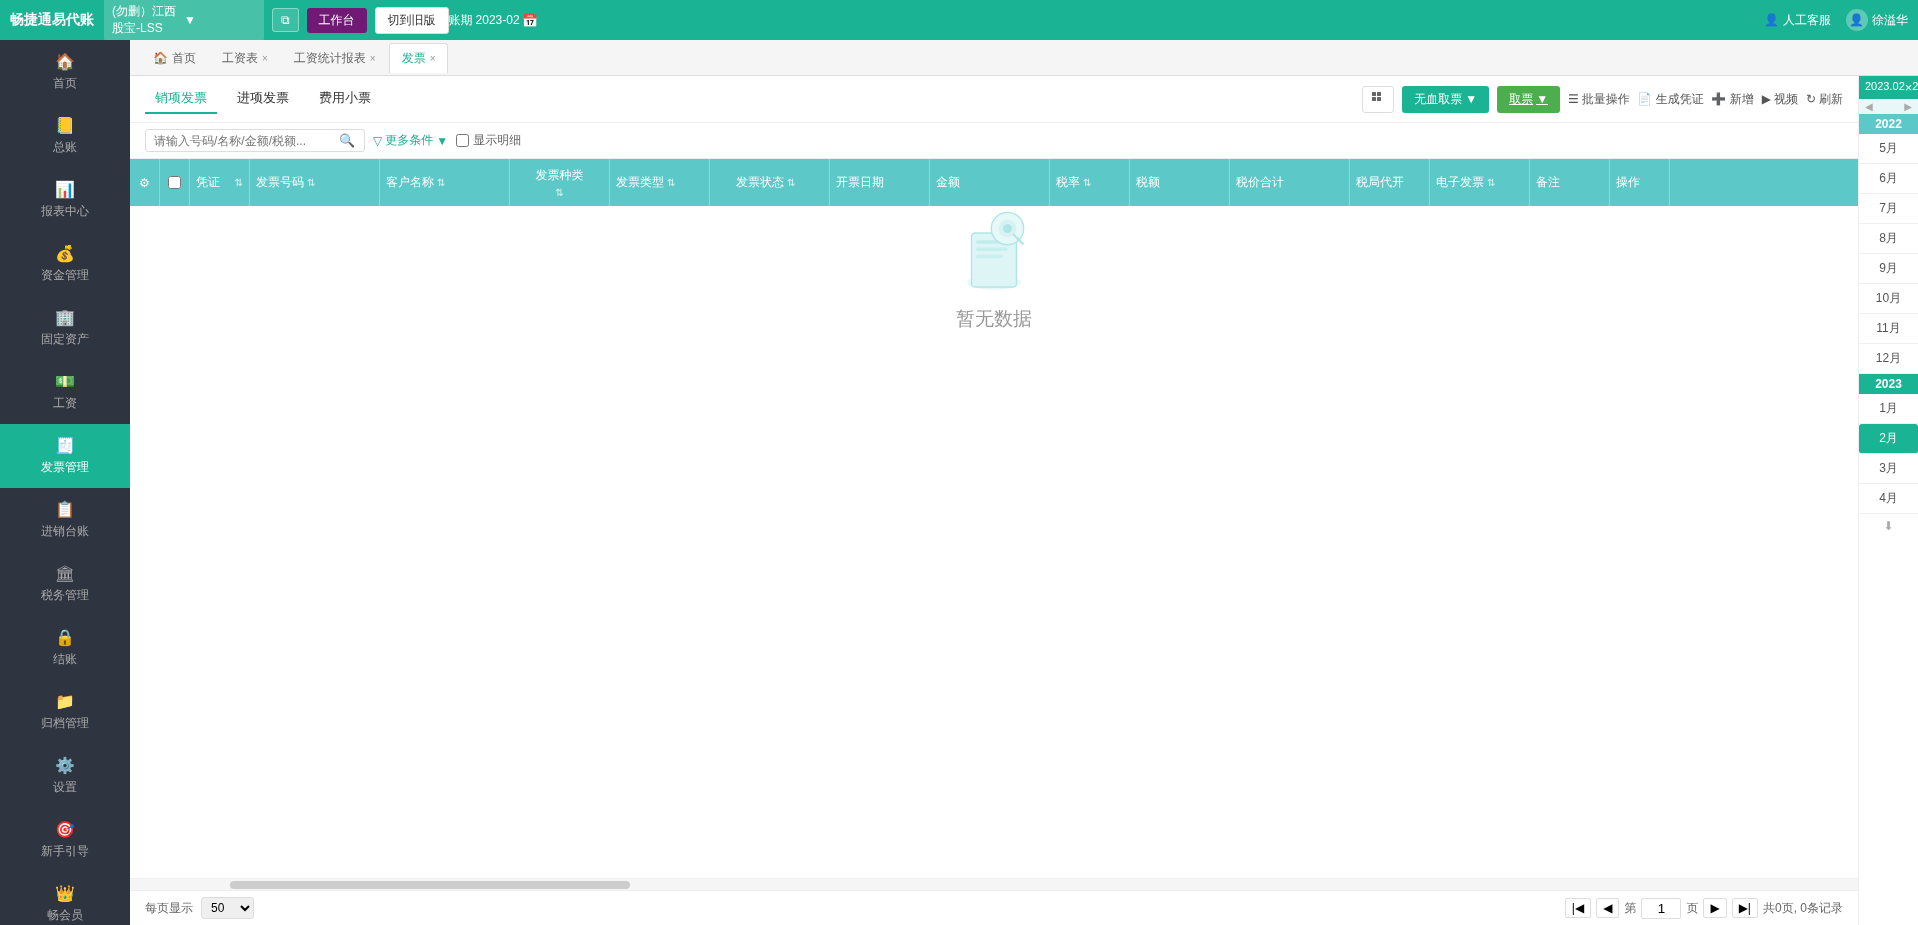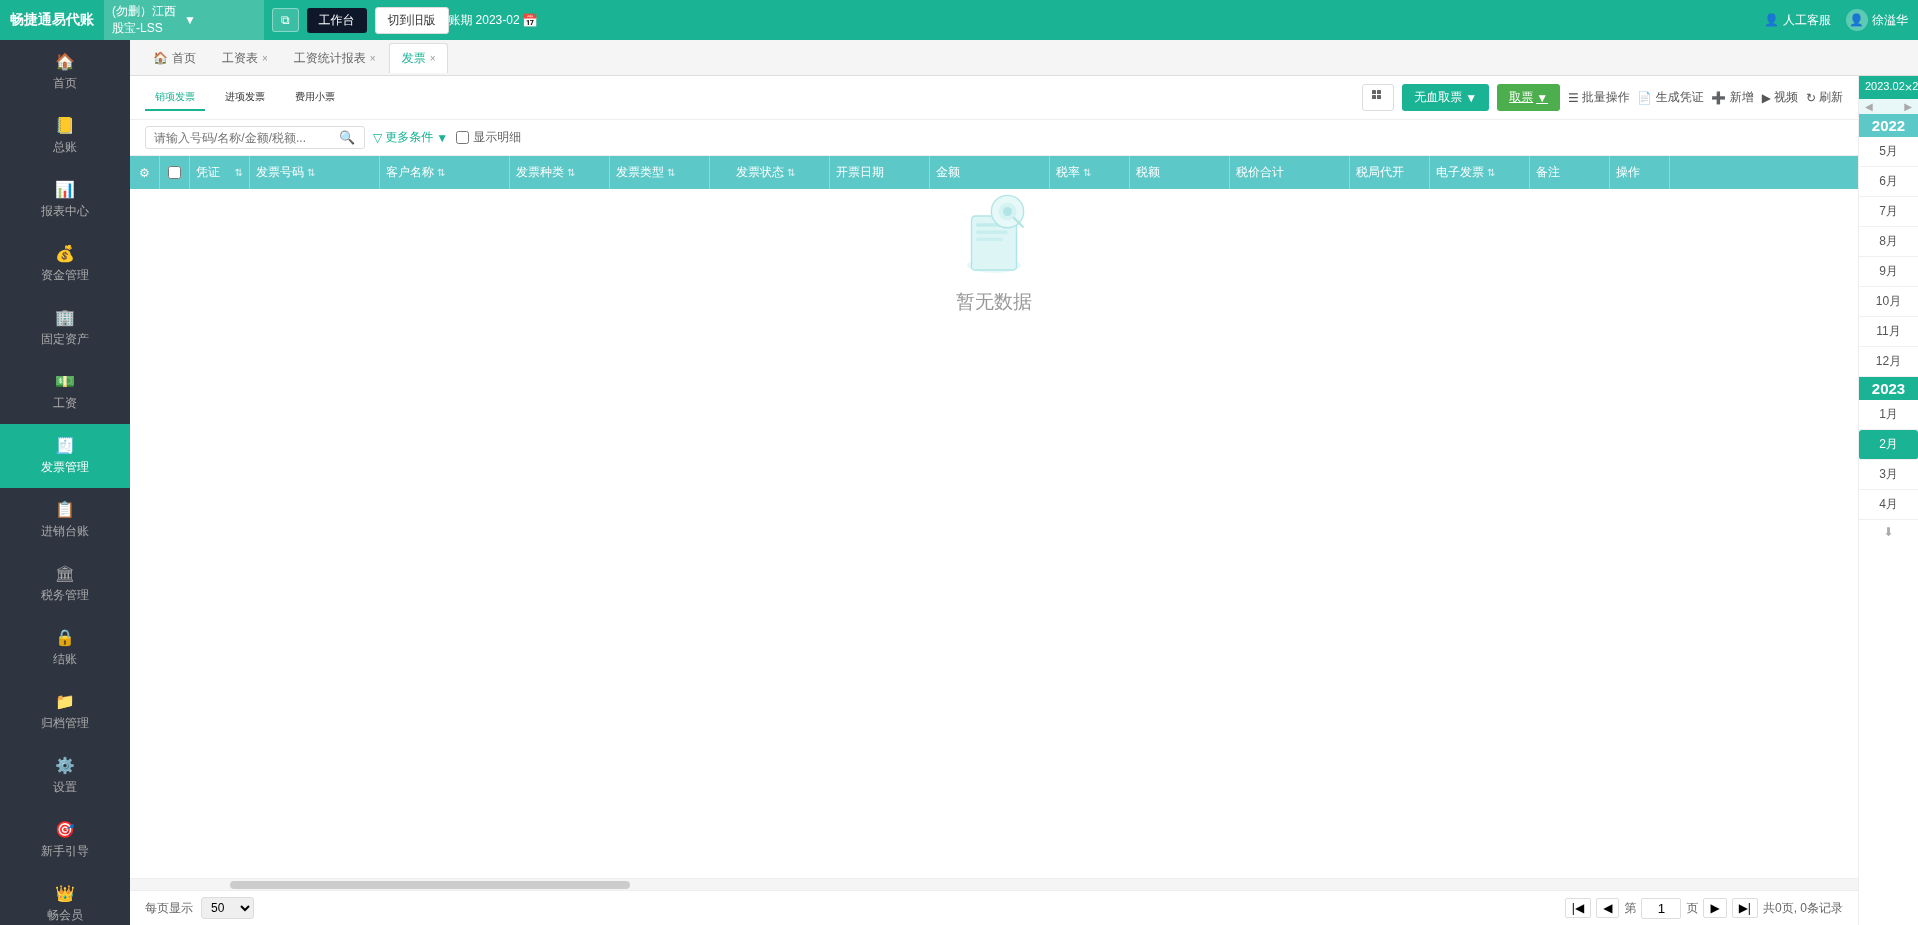--- a/index.html
+++ b/index.html
@@ -14,38 +14,38 @@
     .tab-bar { height: 36px; background: #f5f5f5; border-bottom: 1px solid #ddd; display: flex; align-items: center; padding: 0 10px; flex-shrink: 0; }
     .page-content { flex: 1; display: flex; overflow: hidden; position: relative; }
     .main-content { flex: 1; display: flex; flex-direction: column; overflow: hidden; background: #fff; }
 
     
     .logo-area { display: flex; align-items: center; margin-right: 10px; }
     .logo-text { color: #fff; font-size: 14px; font-weight: bold; white-space: nowrap; }
     .company-selector { background: rgba(255,255,255,0.2); border: none; color: #fff; padding: 4px 8px; border-radius: 3px; font-size: 12px; display: flex; align-items: center; cursor: pointer; min-width: 160px; }
     .company-selector span { flex: 1; }
     .top-btn { margin-left: 8px; padding: 4px 12px; border-radius: 3px; border: none; cursor: pointer; font-size: 12px; }
-    .btn-work { background: #0f172a; color: #fff; }
+    .btn-work { background: #701a75; color: #fff; }
     .btn-switch { background: #fff; color: #333; border: 1px solid #ddd; }
     .top-right { margin-left: auto; display: flex; align-items: center; gap: 15px; color: #fff; font-size: 12px; }
     .top-right-item { display: flex; align-items: center; gap: 4px; cursor: pointer; }
 
     
     .sidebar-item { display: flex; flex-direction: column; align-items: center; justify-content: center; padding: 12px 5px; cursor: pointer; color: #aaa; font-size: 12px; gap: 4px; }
     .sidebar-item.active { background: #1ab394; color: #fff; }
     .sidebar-icon { font-size: 16px; }
 
     
     .tab-item { display: flex; align-items: center; padding: 6px 12px; border-radius: 3px 3px 0 0; font-size: 12px; cursor: pointer; color: #666; border: 1px solid transparent; border-bottom: none; gap: 4px; }
     .tab-item.active { background: #fff; color: #1ab394; border-color: #ddd; }
     .tab-close { font-size: 10px; color: #999; cursor: pointer; }
 
     
     .toolbar-area { padding: 8px 15px; border-bottom: 1px solid #eee; display: flex; align-items: center; gap: 10px; flex-shrink: 0; }
-    .sub-tab { padding: 5px 10px; cursor: pointer; font-size: 10px; color: #333; border-bottom: 2px solid transparent; }
+    .sub-tab { padding: 5px 10px; cursor: pointer; font-size: 13px; color: #333; border-bottom: 2px solid transparent; }
     .sub-tab.active { color: #1ab394; border-bottom: 2px solid #1ab394; }
 
     
     .action-bar { padding: 6px 15px; border-bottom: 1px solid #eee; display: flex; align-items: center; gap: 8px; flex-shrink: 0; }
     .search-box { display: flex; align-items: center; border: 1px solid #ddd; border-radius: 3px; padding: 3px 8px; width: 220px; }
     .search-box input { border: none; outline: none; font-size: 12px; width: 100%; color: #999; }
     .search-icon { color: #aaa; font-size: 13px; }
     .filter-btn { display: flex; align-items: center; gap: 3px; color: #1ab394; font-size: 12px; cursor: pointer; }
     .checkbox-label { display: flex; align-items: center; gap: 4px; font-size: 12px; color: #666; cursor: pointer; }
 
@@ -56,21 +56,21 @@
     .btn-text { background: none; border: none; color: #555; font-size: 12px; cursor: pointer; display: flex; align-items: center; gap: 3px; }
 
     
     .table-header { display: flex; background: #5cc8c8; color: #fff; font-size: 12px; flex-shrink: 0; }
     .table-header .th { padding: 8px 6px; display: flex; align-items: center; gap: 3px; border-right: 1px solid rgba(255,255,255,0.3); white-space: nowrap; }
     .th-checkbox { width: 30px; justify-content: center; }
     .th-settings { width: 30px; justify-content: center; }
     .th-cert { width: 60px; justify-content: space-between; }
     .th-num { width: 130px; }
     .th-customer { width: 130px; }
-    .th-type { width: 100px; }
+    .th-type { width: 100px; flex-direction: column; }
     .th-kind { width: 100px; }
     .th-status { width: 100px; margin-left: 20px; }
     .th-date { width: 100px; }
     .th-amount { width: 120px; }
     .th-rate { width: 80px; }
     .th-tax { width: 100px; }
     .th-total { width: 120px; }
     .th-taxcode { width: 80px; }
     .th-einvoice { width: 100px; }
     .th-remark { width: 80px; }
@@ -91,21 +91,21 @@
     .page-btn { padding: 2px 6px; border: 1px solid #ddd; background: #fff; cursor: pointer; border-radius: 2px; font-size: 12px; }
     .page-input { width: 40px; text-align: center; border: 1px solid #ddd; padding: 2px; border-radius: 2px; }
 
     
     .status-bar { height: 32px; background: #f9f9f9; border-top: 1px solid #eee; display: flex; align-items: center; padding: 0 15px; font-size: 12px; color: #666; gap: 15px; flex-shrink: 0; }
     .status-links { margin-left: auto; display: flex; gap: 10px; }
     .status-link { color: #1ab394; cursor: pointer; }
 
     
     .calendar-panel { width: 60px; background: #fff; border-left: 1px solid #eee; display: flex; flex-direction: column; overflow-y: auto; flex-shrink: 0; }
-    .cal-year-header { background: #5cc8c8; color: #fff; text-align: center; padding: 3px; font-size: 15px; font-weight: bold; }
+    .cal-year-header { background: #5cc8c8; color: #fff; text-align: center; padding: 3px; font-size: 12px; font-weight: bold; }
     .cal-month { text-align: center; padding: 6px 3px; font-size: 12px; color: #555; cursor: pointer; border-bottom: 1px solid #f0f0f0; }
     .cal-month.active { background: #1ab394; color: #fff; border-radius: 3px; }
     .cal-nav-btn { font-size: 10px; color: #aaa; cursor: pointer; }
 
     
     .horizontal-scroll { height: 12px; background: #f5f5f5; border-top: 1px solid #eee; position: relative; }
     .scroll-thumb { height: 8px; background: #ccc; border-radius: 4px; position: absolute; top: 2px; left: 100px; width: 400px; }
 
     
     .period-badge { display: flex; align-items: center; gap: 3px; color: #fff; font-size: 12px; }

